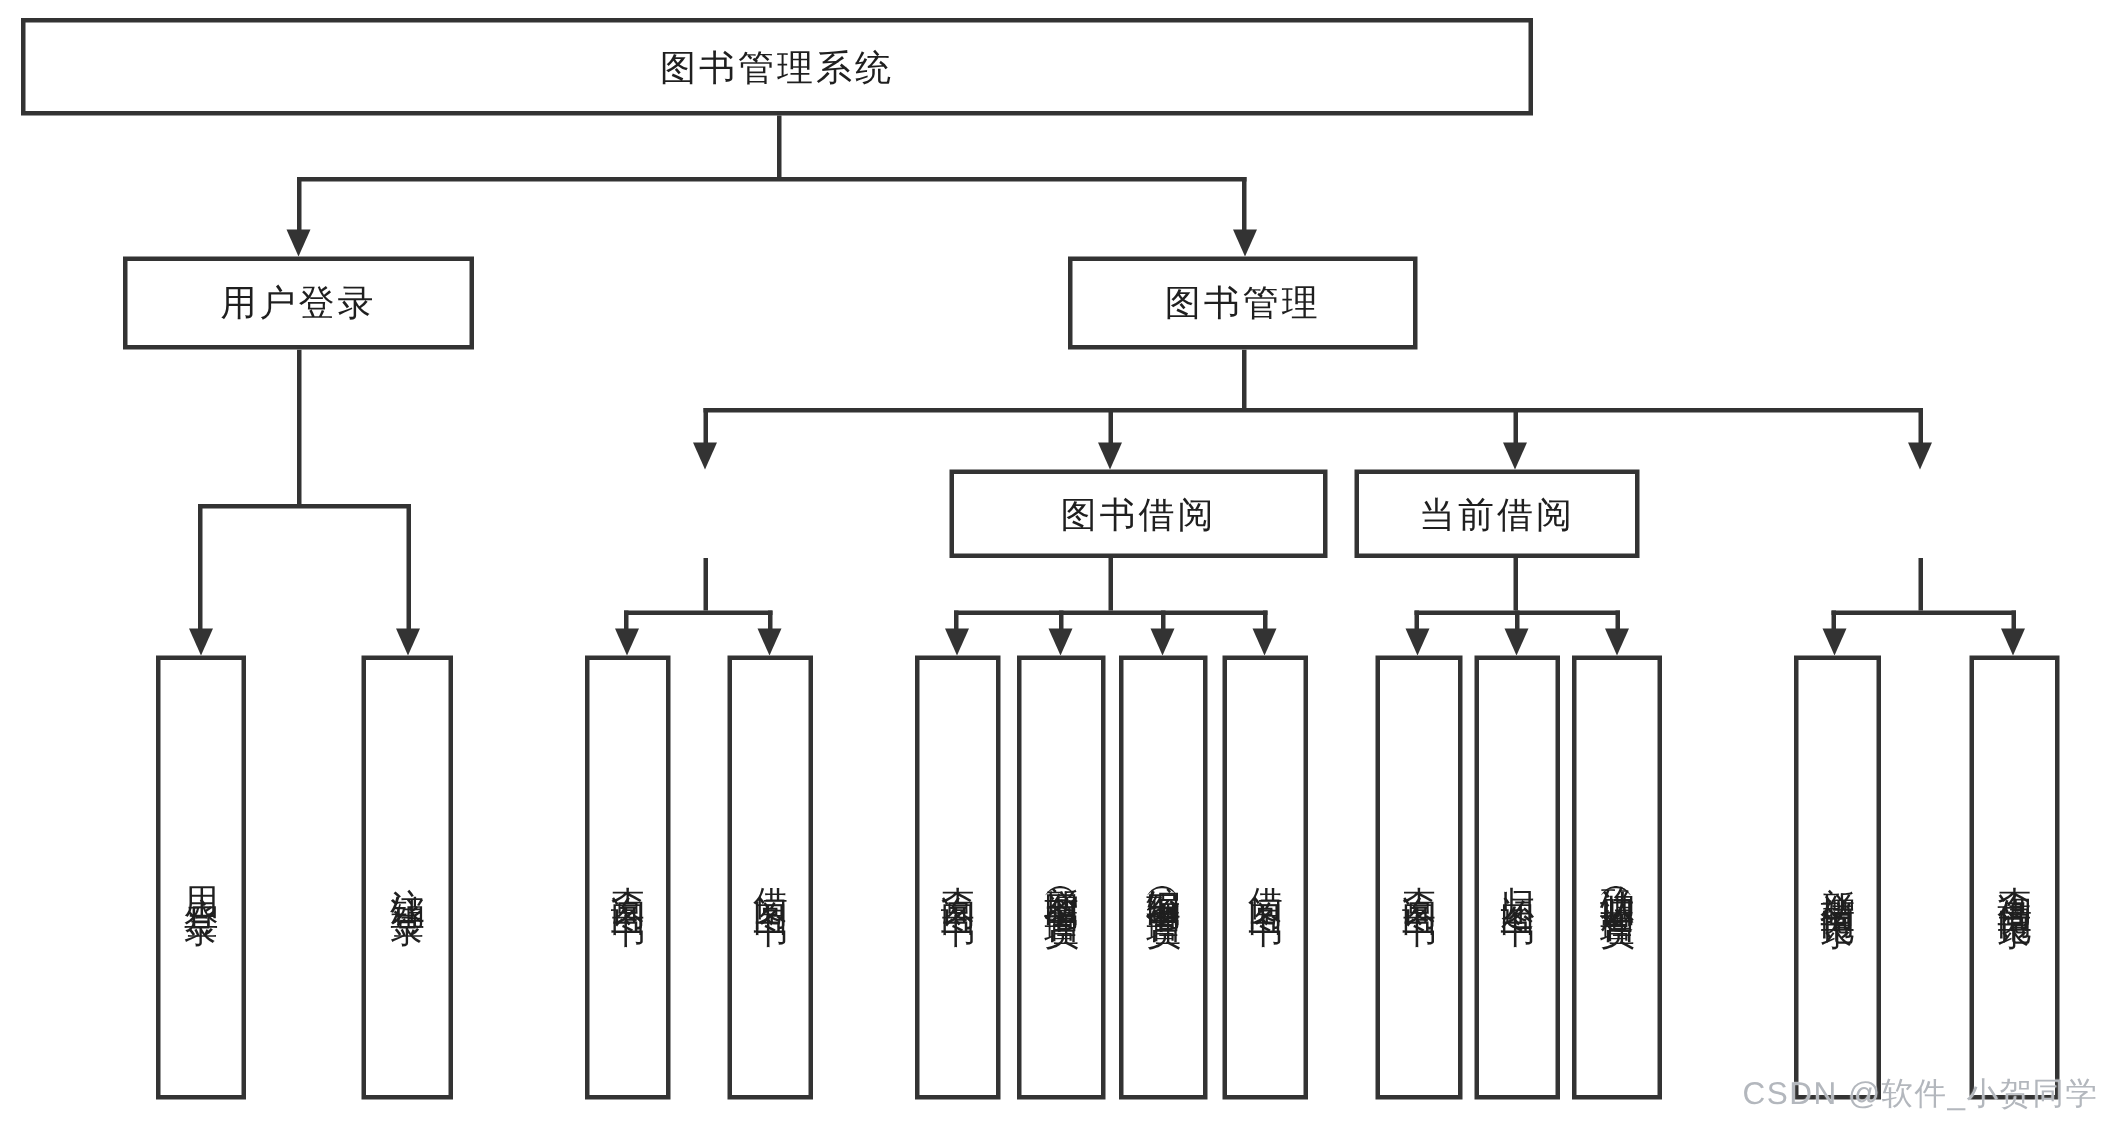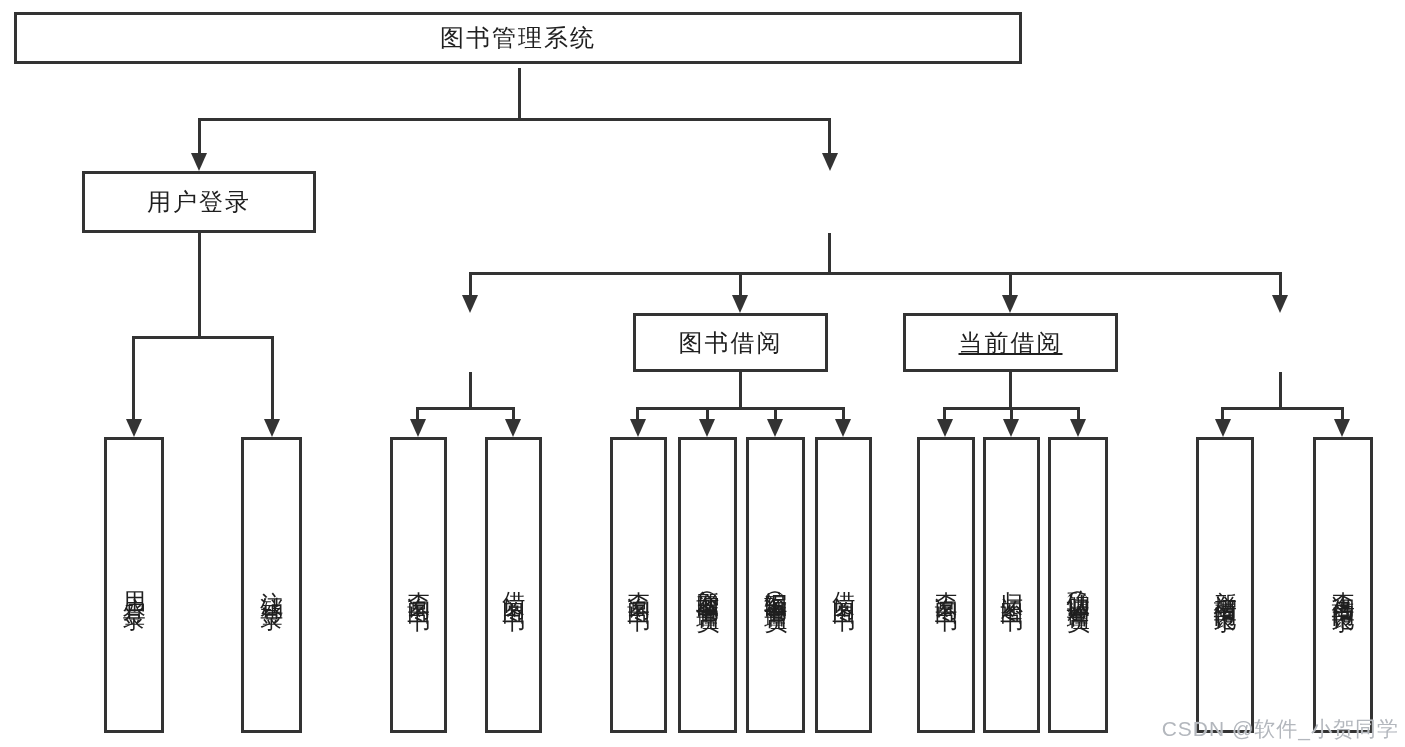--- a/index.html
+++ b/index.html
@@ -126,32 +126,35 @@
   <div class="v" style="left:1077px; top:407px; height:14px;"></div>
   <div class="tri" style="left:1070px; top:419px;"></div>
 
   <div class="v" style="left:1279px; top:372px; height:35px;"></div>
   <div class="h" style="left:1221px; top:407px; width:123px;"></div>
   <div class="v" style="left:1221px; top:407px; height:14px;"></div>
   <div class="tri" style="left:1215px; top:419px;"></div>
   <div class="v" style="left:1341px; top:407px; height:14px;"></div>
   <div class="tri" style="left:1334px; top:419px;"></div>
 
-  <div class="box" style="left:14px; top:12px; width:1008px; height:52px;">
+  <div class="box" style="left:14px; top:12px; width:1008px; height:65px;">
     <span class="hlabel">图书管理系统</span>
   </div>
 
   <div class="box" style="left:82px; top:171px; width:234px; height:62px;">
     <span class="hlabel">用户登录</span>
   </div>
-
-  <div class="box" style="left:633px; top:313px; width:195px; height:59px;">
+  <div class="box" style="left:712px; top:171px; width:233px; height:62px;">
+    <span class="hlabel">图书管理</span>
+  </div>
+
+  <div class="box" style="left:633px; top:313px; width:252px; height:59px;">
     <span class="hlabel">图书借阅</span>
   </div>
-  <div class="box" style="left:903px; top:313px; width:215px; height:59px;text-decoration:underline;">
+  <div class="box" style="left:903px; top:313px; width:190px; height:59px;">
     <span class="hlabel">当前借阅</span>
   </div>
 
   <div class="box" style="left:104px; top:437px; width:60px; height:296px;">
     <span class="vtext">用户登录</span>
   </div>
   <div class="box" style="left:241px; top:437px; width:61px; height:296px;">
     <span class="vtext">注销登录</span>
   </div>
 

